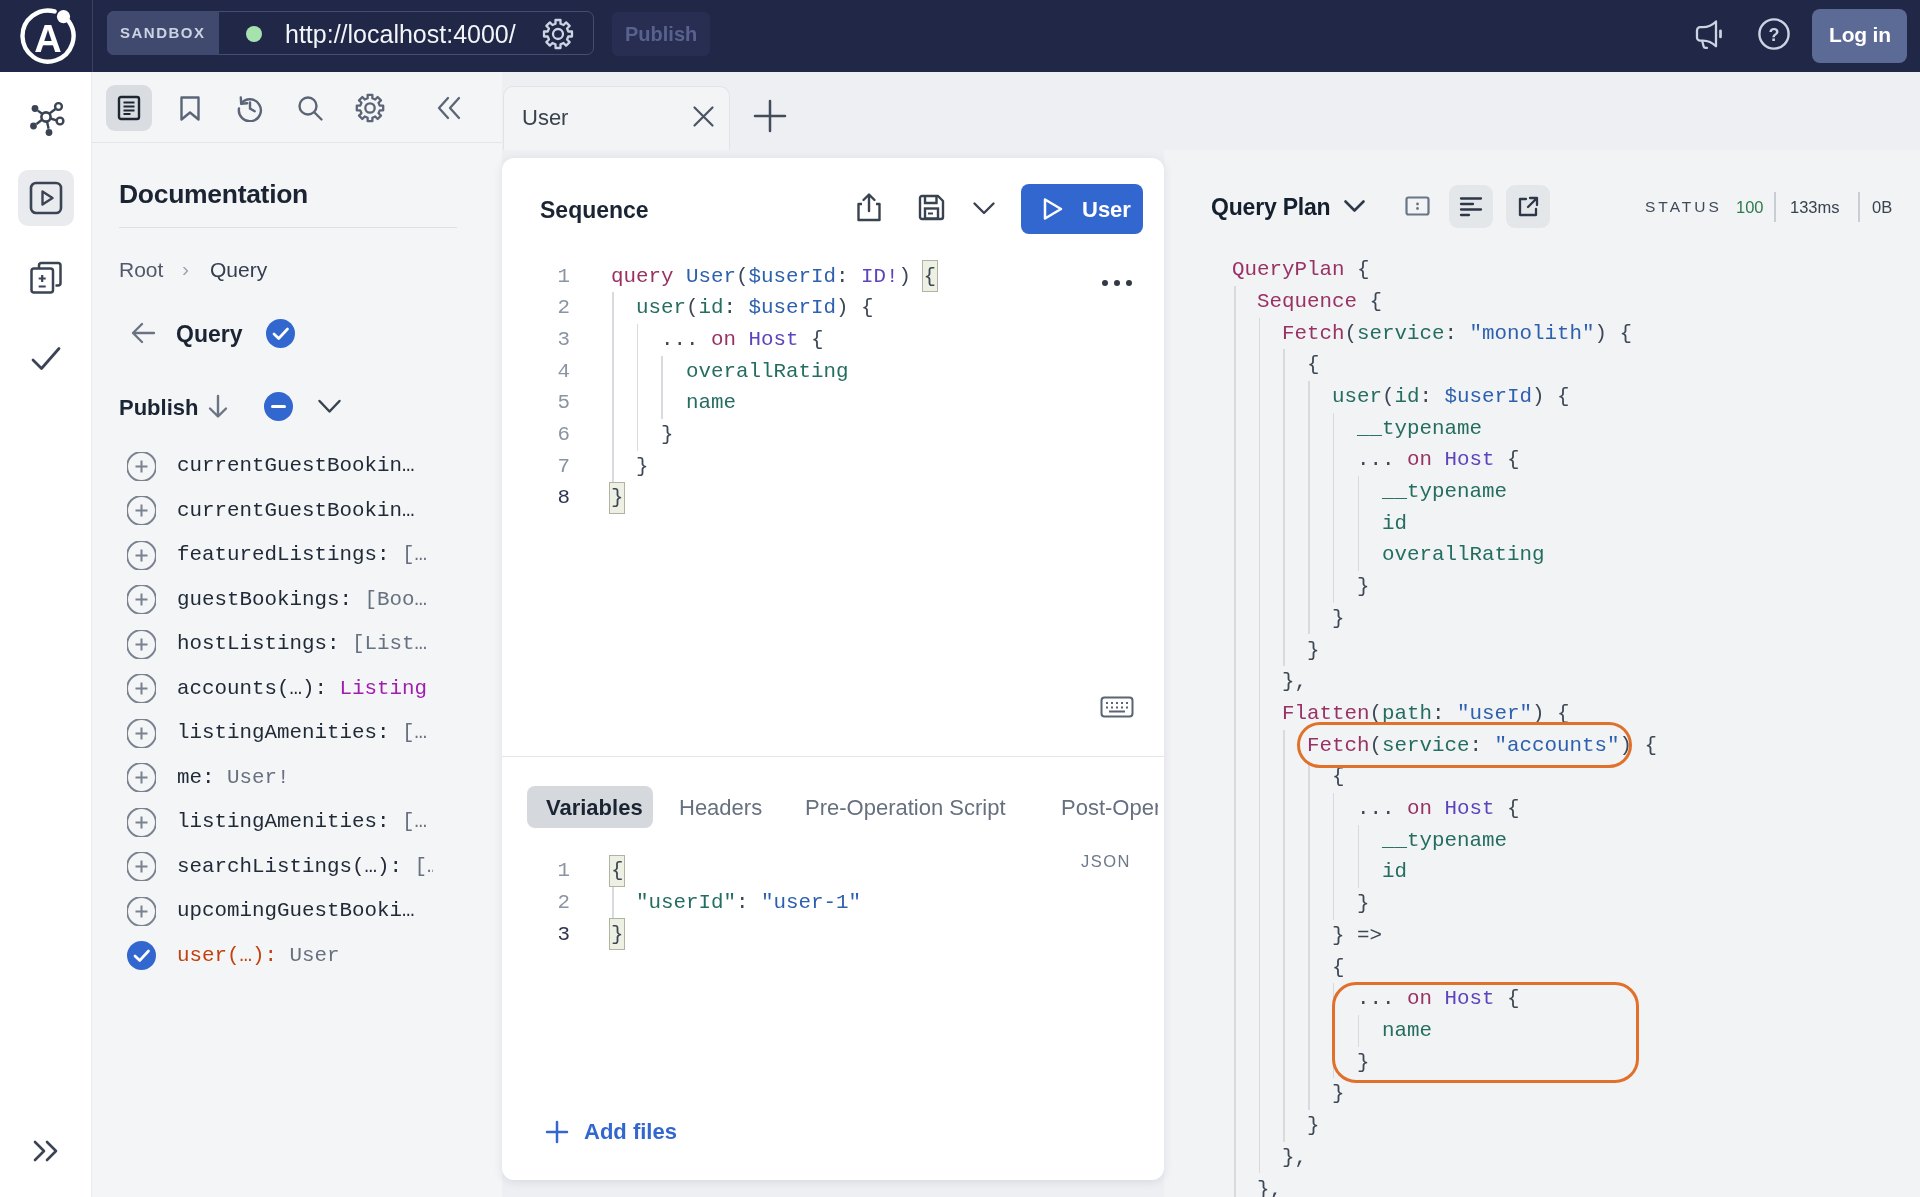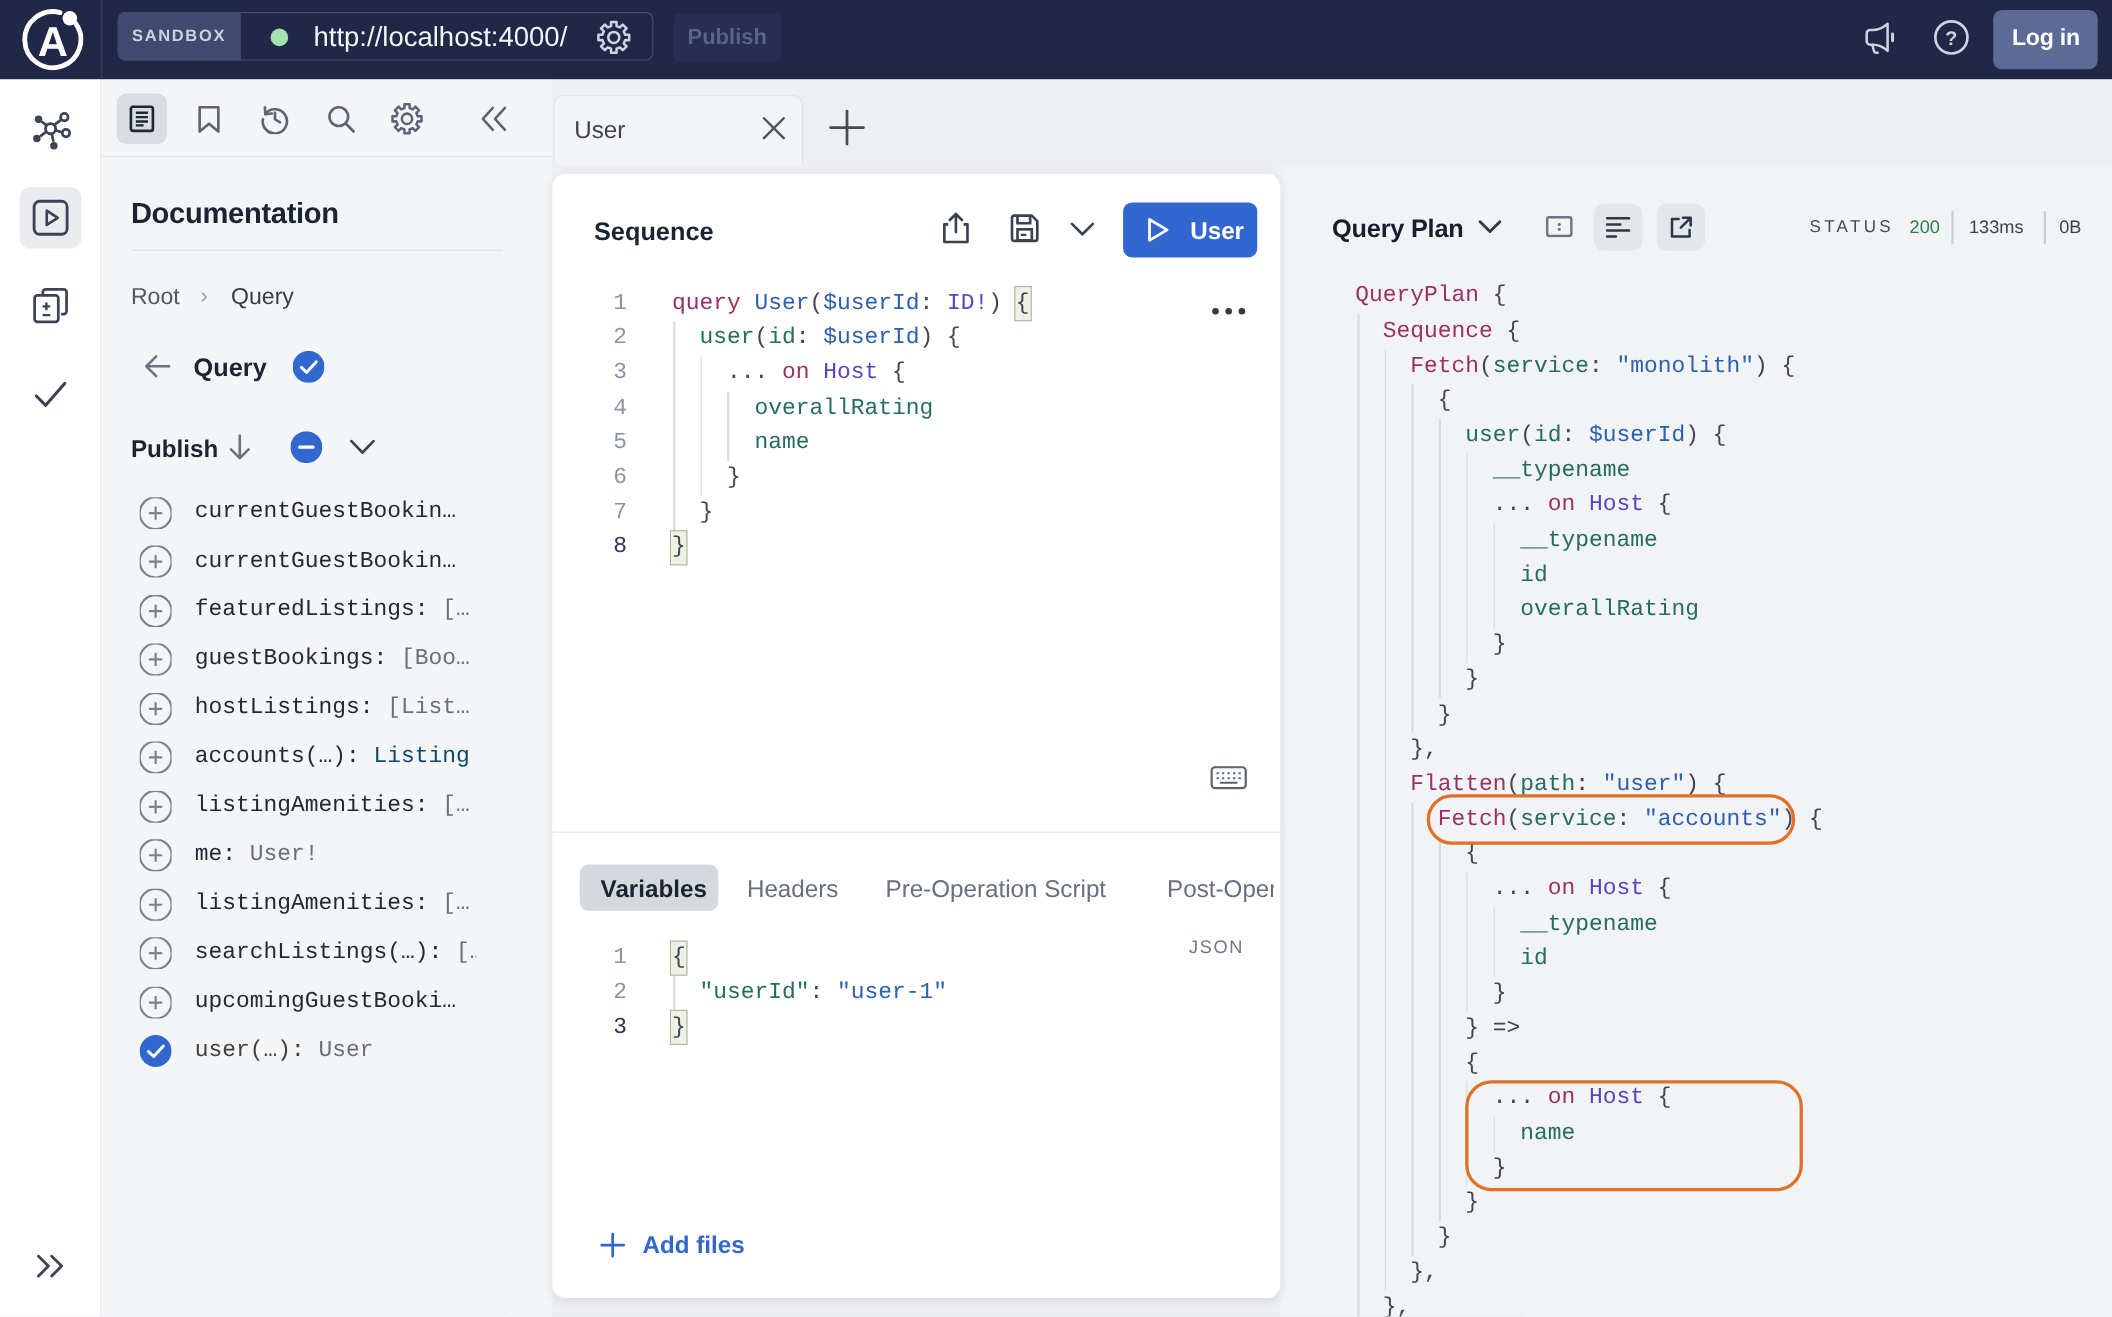--- a/index.html
+++ b/index.html
@@ -134,21 +134,21 @@
     <div style="position:absolute;left:177px;top:583.6px;width:256px;overflow:hidden;font-family:&quot;Liberation Mono&quot;, monospace;font-size:20.83px;line-height:31.7px;white-space:pre;"><span style="color:#212b38">guestBookings:</span><span style="color:#67717f"> [Boo…</span></div>
     <svg style="position:absolute;left:127px;top:629.5px;" width="29" height="29" viewBox="0 0 29 29" fill="none">
       <circle cx="14.5" cy="14.5" r="14.5" stroke="#79828f" stroke-width="2"></circle>
 <path d="M14.5 8.5 L14.5 20.5 M8.5 14.5 L20.5 14.5" stroke="#79828f" stroke-width="2"></path>
     </svg>
     <div style="position:absolute;left:177px;top:628.1px;width:256px;overflow:hidden;font-family:&quot;Liberation Mono&quot;, monospace;font-size:20.83px;line-height:31.7px;white-space:pre;"><span style="color:#212b38">hostListings:</span><span style="color:#67717f"> [List…</span></div>
     <svg style="position:absolute;left:127px;top:674.0px;" width="29" height="29" viewBox="0 0 29 29" fill="none">
       <circle cx="14.5" cy="14.5" r="14.5" stroke="#79828f" stroke-width="2"></circle>
 <path d="M14.5 8.5 L14.5 20.5 M8.5 14.5 L20.5 14.5" stroke="#79828f" stroke-width="2"></path>
     </svg>
-    <div style="position:absolute;left:177px;top:672.6px;width:256px;overflow:hidden;font-family:&quot;Liberation Mono&quot;, monospace;font-size:20.83px;line-height:31.7px;white-space:pre;"><span style="color:#212b38">accounts(…):</span><span style="color:#0c4a6e"> Listing</span></div>
+    <div style="position:absolute;left:177px;top:672.6px;width:256px;overflow:hidden;font-family:&quot;Liberation Mono&quot;, monospace;font-size:20.83px;line-height:31.7px;white-space:pre;"><span style="color:#212b38">accounts(…):</span><span style="color:#a21caf"> Listing</span></div>
     <svg style="position:absolute;left:127px;top:718.5px;" width="29" height="29" viewBox="0 0 29 29" fill="none">
       <circle cx="14.5" cy="14.5" r="14.5" stroke="#79828f" stroke-width="2"></circle>
 <path d="M14.5 8.5 L14.5 20.5 M8.5 14.5 L20.5 14.5" stroke="#79828f" stroke-width="2"></path>
     </svg>
     <div style="position:absolute;left:177px;top:717.1px;width:256px;overflow:hidden;font-family:&quot;Liberation Mono&quot;, monospace;font-size:20.83px;line-height:31.7px;white-space:pre;"><span style="color:#212b38">listingAmenities:</span><span style="color:#67717f"> […</span></div>
     <svg style="position:absolute;left:127px;top:763.0px;" width="29" height="29" viewBox="0 0 29 29" fill="none">
       <circle cx="14.5" cy="14.5" r="14.5" stroke="#79828f" stroke-width="2"></circle>
 <path d="M14.5 8.5 L14.5 20.5 M8.5 14.5 L20.5 14.5" stroke="#79828f" stroke-width="2"></path>
     </svg>
     <div style="position:absolute;left:177px;top:761.6px;width:256px;overflow:hidden;font-family:&quot;Liberation Mono&quot;, monospace;font-size:20.83px;line-height:31.7px;white-space:pre;"><span style="color:#212b38">me:</span><span style="color:#67717f"> User!</span></div>
@@ -164,21 +164,21 @@
     <div style="position:absolute;left:177px;top:850.6px;width:256px;overflow:hidden;font-family:&quot;Liberation Mono&quot;, monospace;font-size:20.83px;line-height:31.7px;white-space:pre;"><span style="color:#212b38">searchListings(…):</span><span style="color:#67717f"> […</span></div>
     <svg style="position:absolute;left:127px;top:896.5px;" width="29" height="29" viewBox="0 0 29 29" fill="none">
       <circle cx="14.5" cy="14.5" r="14.5" stroke="#79828f" stroke-width="2"></circle>
 <path d="M14.5 8.5 L14.5 20.5 M8.5 14.5 L20.5 14.5" stroke="#79828f" stroke-width="2"></path>
     </svg>
     <div style="position:absolute;left:177px;top:895.1px;width:256px;overflow:hidden;font-family:&quot;Liberation Mono&quot;, monospace;font-size:20.83px;line-height:31.7px;white-space:pre;"><span style="color:#212b38">upcomingGuestBooki…</span></div>
     <svg style="position:absolute;left:127px;top:941.0px;" width="29" height="29" viewBox="0 0 29 29" fill="none">
       <circle cx="14.5" cy="14.5" r="14.5" fill="#3267cf"></circle>
 <path d="M8 15 L12.7 19.5 L21.5 10" stroke="#ffffff" stroke-width="2.7" stroke-linecap="round" stroke-linejoin="round"></path>
     </svg>
-    <div style="position:absolute;left:177px;top:939.6px;width:256px;overflow:hidden;font-family:&quot;Liberation Mono&quot;, monospace;font-size:20.83px;line-height:31.7px;white-space:pre;"><span style="color:#404040">user(…):</span><span style="color:#67717f"> User</span></div>
+    <div style="position:absolute;left:177px;top:939.6px;width:256px;overflow:hidden;font-family:&quot;Liberation Mono&quot;, monospace;font-size:20.83px;line-height:31.7px;white-space:pre;"><span style="color:#c2410c">user(…):</span><span style="color:#67717f"> User</span></div>
     <div style="position:absolute;left:503px;top:86px;width:227px;height:64px;background:#f3f4f6;border:1.5px solid #e0e3e8;border-bottom:none;border-radius:10px 10px 0 0;box-sizing:border-box;"></div>
     <div style="position:absolute;left:522px;top:100.5px;font-family:&quot;Liberation Sans&quot;, sans-serif;font-size:22px;font-weight:400;color:#39434f;letter-spacing:0;white-space:pre;line-height:33px;">User</div>
     <svg style="position:absolute;left:691px;top:104px;" width="25" height="25" viewBox="0 0 25 25" fill="none">
       <path d="M3.5 3.5 L21.5 21.5 M21.5 3.5 L3.5 21.5" stroke="#4a5462" stroke-width="2.2" stroke-linecap="round"></path>
     </svg>
     <svg style="position:absolute;left:753px;top:99px;" width="34" height="34" viewBox="0 0 34 34" fill="none">
       <path d="M17 2 L17 32 M2 17 L32 17" stroke="#424c5a" stroke-width="2.5" stroke-linecap="round"></path>
     </svg>
     <div style="position:absolute;left:502px;top:158px;width:662px;height:1022px;background:#ffffff;border-radius:12px;box-shadow:0 2px 10px rgba(27,34,64,0.10);"></div>
     <div style="position:absolute;left:540px;top:192.8px;font-family:&quot;Liberation Sans&quot;, sans-serif;font-size:23px;font-weight:700;color:#1a2433;letter-spacing:0;white-space:pre;line-height:34px;">Sequence</div>
@@ -262,21 +262,21 @@
     <div style="position:absolute;left:1449px;top:185px;width:44px;height:43px;background:#e4e7ea;border-radius:9px;"></div>
     <svg style="position:absolute;left:1459px;top:196px;" width="24" height="21" viewBox="0 0 24 21" fill="none">
       <path d="M2 2.5 L22 2.5 M2 8 L14 8 M2 13.5 L22 13.5 M2 19 L10 19" stroke="#2d3748" stroke-width="2.3" stroke-linecap="round"></path>
     </svg>
     <div style="position:absolute;left:1506px;top:185px;width:44px;height:43px;background:#e4e7ea;border-radius:9px;"></div>
     <svg style="position:absolute;left:1516px;top:195px;" width="24" height="24" viewBox="0 0 24 24" fill="none">
 <path d="M10 4 L4 4 L4 20 L20 20 L20 14" stroke="#2d3748" stroke-width="2.3" stroke-linecap="round" stroke-linejoin="round"></path>
 <path d="M14 3 L21 3 L21 10 M21 3 L12 12" stroke="#2d3748" stroke-width="2.3" stroke-linecap="round" stroke-linejoin="round"></path>
 </svg>
     <div style="position:absolute;left:1645px;top:195.4px;font-family:&quot;Liberation Sans&quot;, sans-serif;font-size:15.5px;font-weight:400;color:#3f4a59;letter-spacing:3px;white-space:pre;line-height:23px;">STATUS</div>
-    <div style="position:absolute;left:1736px;top:194.6px;font-family:&quot;Liberation Sans&quot;, sans-serif;font-size:16.5px;font-weight:400;color:#2e7b4d;letter-spacing:0;white-space:pre;line-height:25px;">200</div>
+    <div style="position:absolute;left:1736px;top:194.6px;font-family:&quot;Liberation Sans&quot;, sans-serif;font-size:16.5px;font-weight:400;color:#2e7b4d;letter-spacing:0;white-space:pre;line-height:25px;">100</div>
     <div style="position:absolute;left:1774px;top:192px;width:1.5px;height:30px;background:#c9ced5;"></div>
     <div style="position:absolute;left:1790px;top:194.6px;font-family:&quot;Liberation Sans&quot;, sans-serif;font-size:16.5px;font-weight:400;color:#39434f;letter-spacing:0;white-space:pre;line-height:25px;">133ms</div>
     <div style="position:absolute;left:1858px;top:192px;width:1.5px;height:30px;background:#c9ced5;"></div>
     <div style="position:absolute;left:1872px;top:194.6px;font-family:&quot;Liberation Sans&quot;, sans-serif;font-size:16.5px;font-weight:400;color:#39434f;letter-spacing:0;white-space:pre;line-height:25px;">0B</div>
     <div style="position:absolute;left:1234.0px;top:285.8px;width:1.5px;height:911.2px;background:#d7dade;"></div>
     <div style="position:absolute;left:1258.7px;top:317.5px;width:1.5px;height:855.9px;background:#d7dade;"></div>
     <div style="position:absolute;left:1283.4px;top:349.2px;width:1.5px;height:317.0px;background:#d7dade;"></div>
     <div style="position:absolute;left:1283.4px;top:729.6px;width:1.5px;height:412.1px;background:#d7dade;"></div>
     <div style="position:absolute;left:1308.1px;top:380.9px;width:1.5px;height:253.6px;background:#d7dade;"></div>
     <div style="position:absolute;left:1308.1px;top:761.4px;width:1.5px;height:348.7px;background:#d7dade;"></div>

